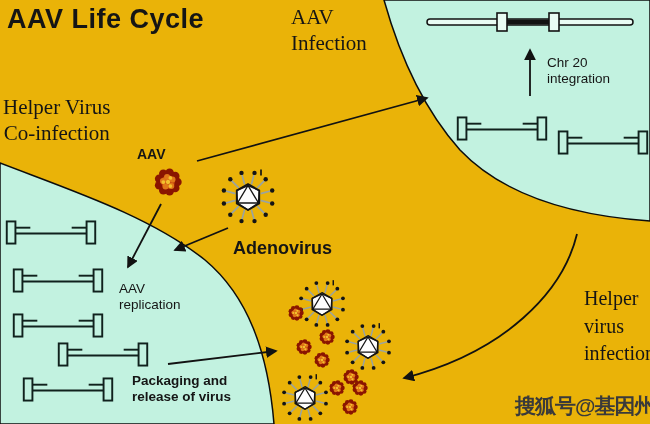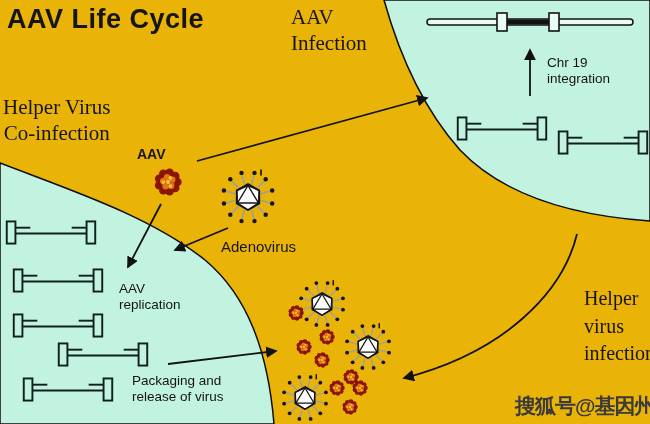--- a/index.html
+++ b/index.html
@@ -7,21 +7,21 @@
     position:relative;width:650px;height:424px;background:#eab308;
     overflow:hidden;font-family:"Liberation Sans",sans-serif;color:#151515;
   }
   #diagram-svg{position:absolute;left:0;top:0;}
   .lbl{position:absolute;white-space:pre-line;}
   .title{font-family:"Liberation Sans",sans-serif;font-weight:bold;font-size:27px;letter-spacing:.5px;}
   .serif{font-family:"Liberation Serif",serif;font-size:21px;line-height:1.25;}
   .serif-sm{font-family:"Liberation Serif",serif;font-size:20px;line-height:1.38;margin-left:16px;}
   .sans-sm{font-family:"Liberation Sans",sans-serif;font-size:13.5px;line-height:1.2;}
   .sans-bold-sm{font-family:"Liberation Sans",sans-serif;font-weight:bold;font-size:14px;}
-  .sans-bold-md{font-family:"Liberation Sans",sans-serif;font-weight:normal;font-size:15px;}
+  .sans-bold-md{font-family:"Liberation Sans",sans-serif;font-weight:bold;font-size:18px;margin-left:12px;}
   .watermark{
     font-family:"Liberation Sans",sans-serif;font-weight:bold;font-size:21px;
     color:#3a3a3a;letter-spacing:-1px;white-space:nowrap;
   }
 </style>
 </head>
 <body>
 
 <div id="stage">
 
@@ -160,27 +160,27 @@
   <div class="lbl serif" style="left:291px;top:4px;">AAV
 Infection</div>
 
   <div class="lbl serif" style="left:3px;top:94px;text-align:center;">Helper Virus
 Co-infection</div>
 
   <div class="lbl sans-bold-sm" style="left:137px;top:146px;">AAV</div>
 
   <div class="lbl sans-bold-md" style="left:221px;top:238px;">Adenovirus</div>
 
-  <div class="lbl sans-sm" style="left:547px;top:55px;">Chr 19
+  <div class="lbl sans-sm" style="left:547px;top:55px;">Chr 20
 integration</div>
 
   <div class="lbl sans-sm" style="left:119px;top:281px;">AAV
 replication</div>
 
-  <div class="lbl sans-sm" style="left:132px;top:373px;">Packaging and
+  <div class="lbl sans-sm" style="left:132px;top:373px;font-weight:bold;">Packaging and
 release of virus</div>
 
   <div class="lbl serif-sm" style="left:568px;top:285px;">Helper
 virus
 infection</div>
 
 
   <div class="lbl watermark" style="left:515px;top:392px;">搜狐号@基因州</div>
 </div>
 

